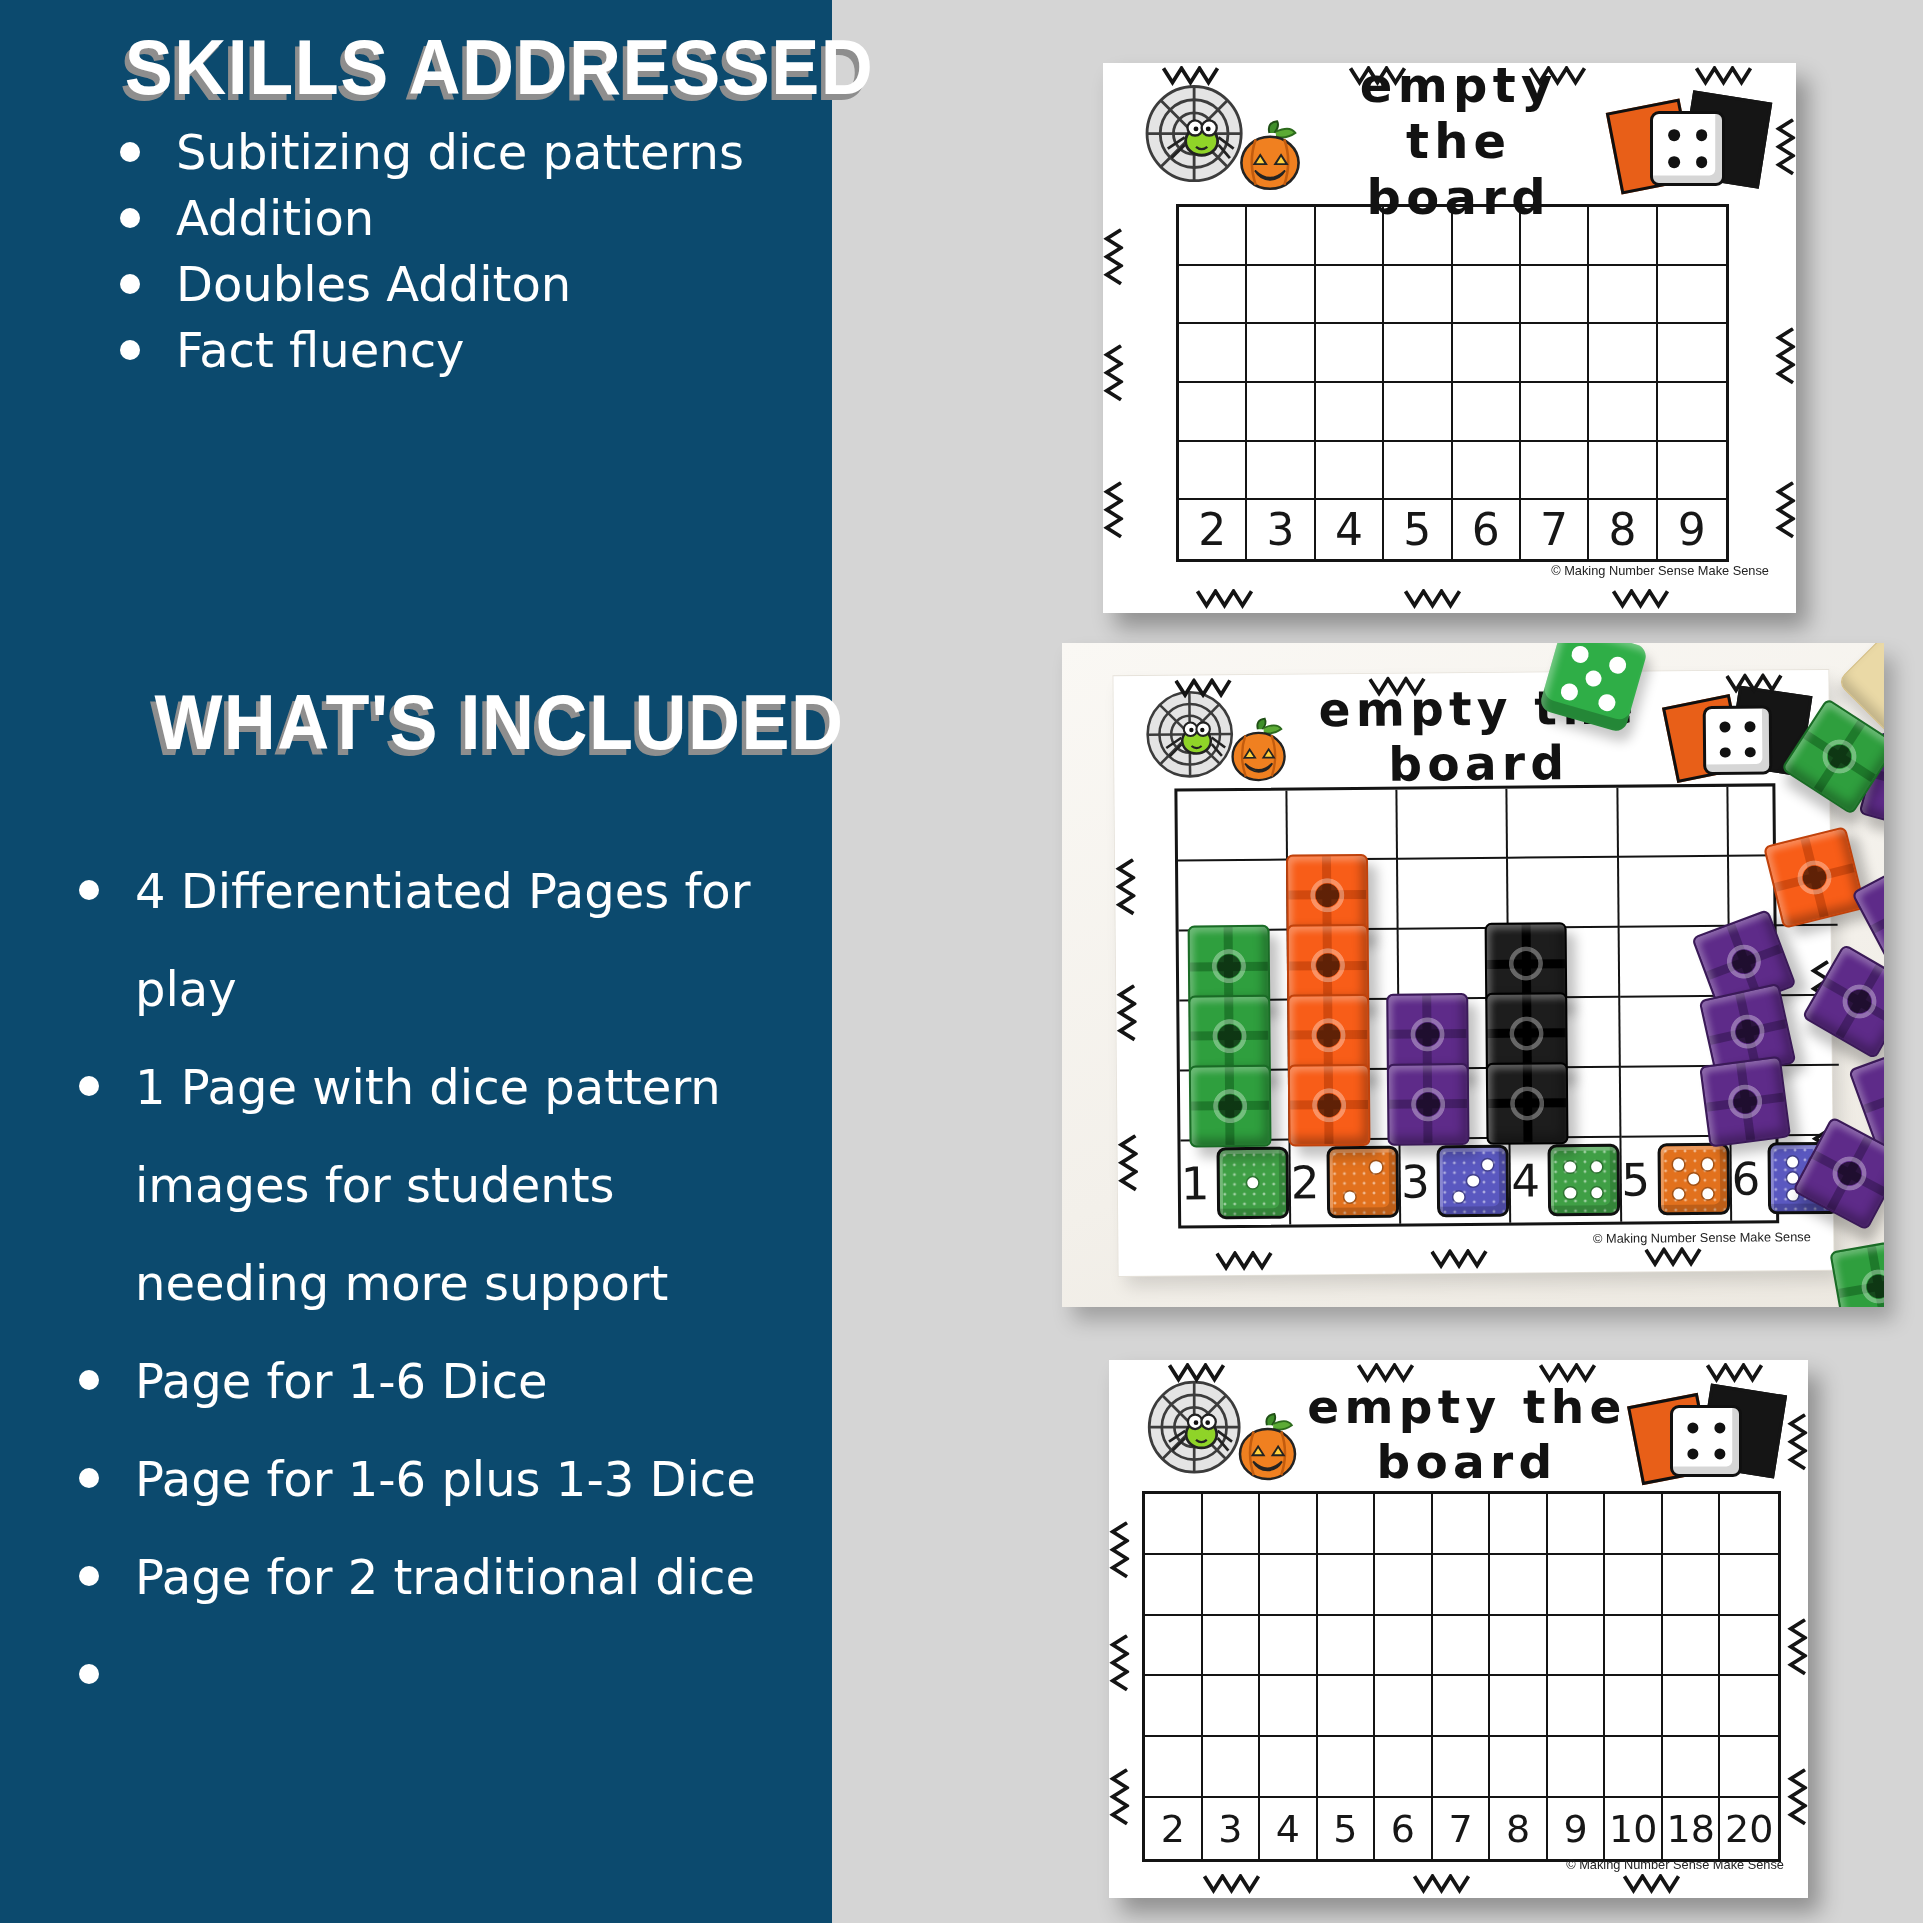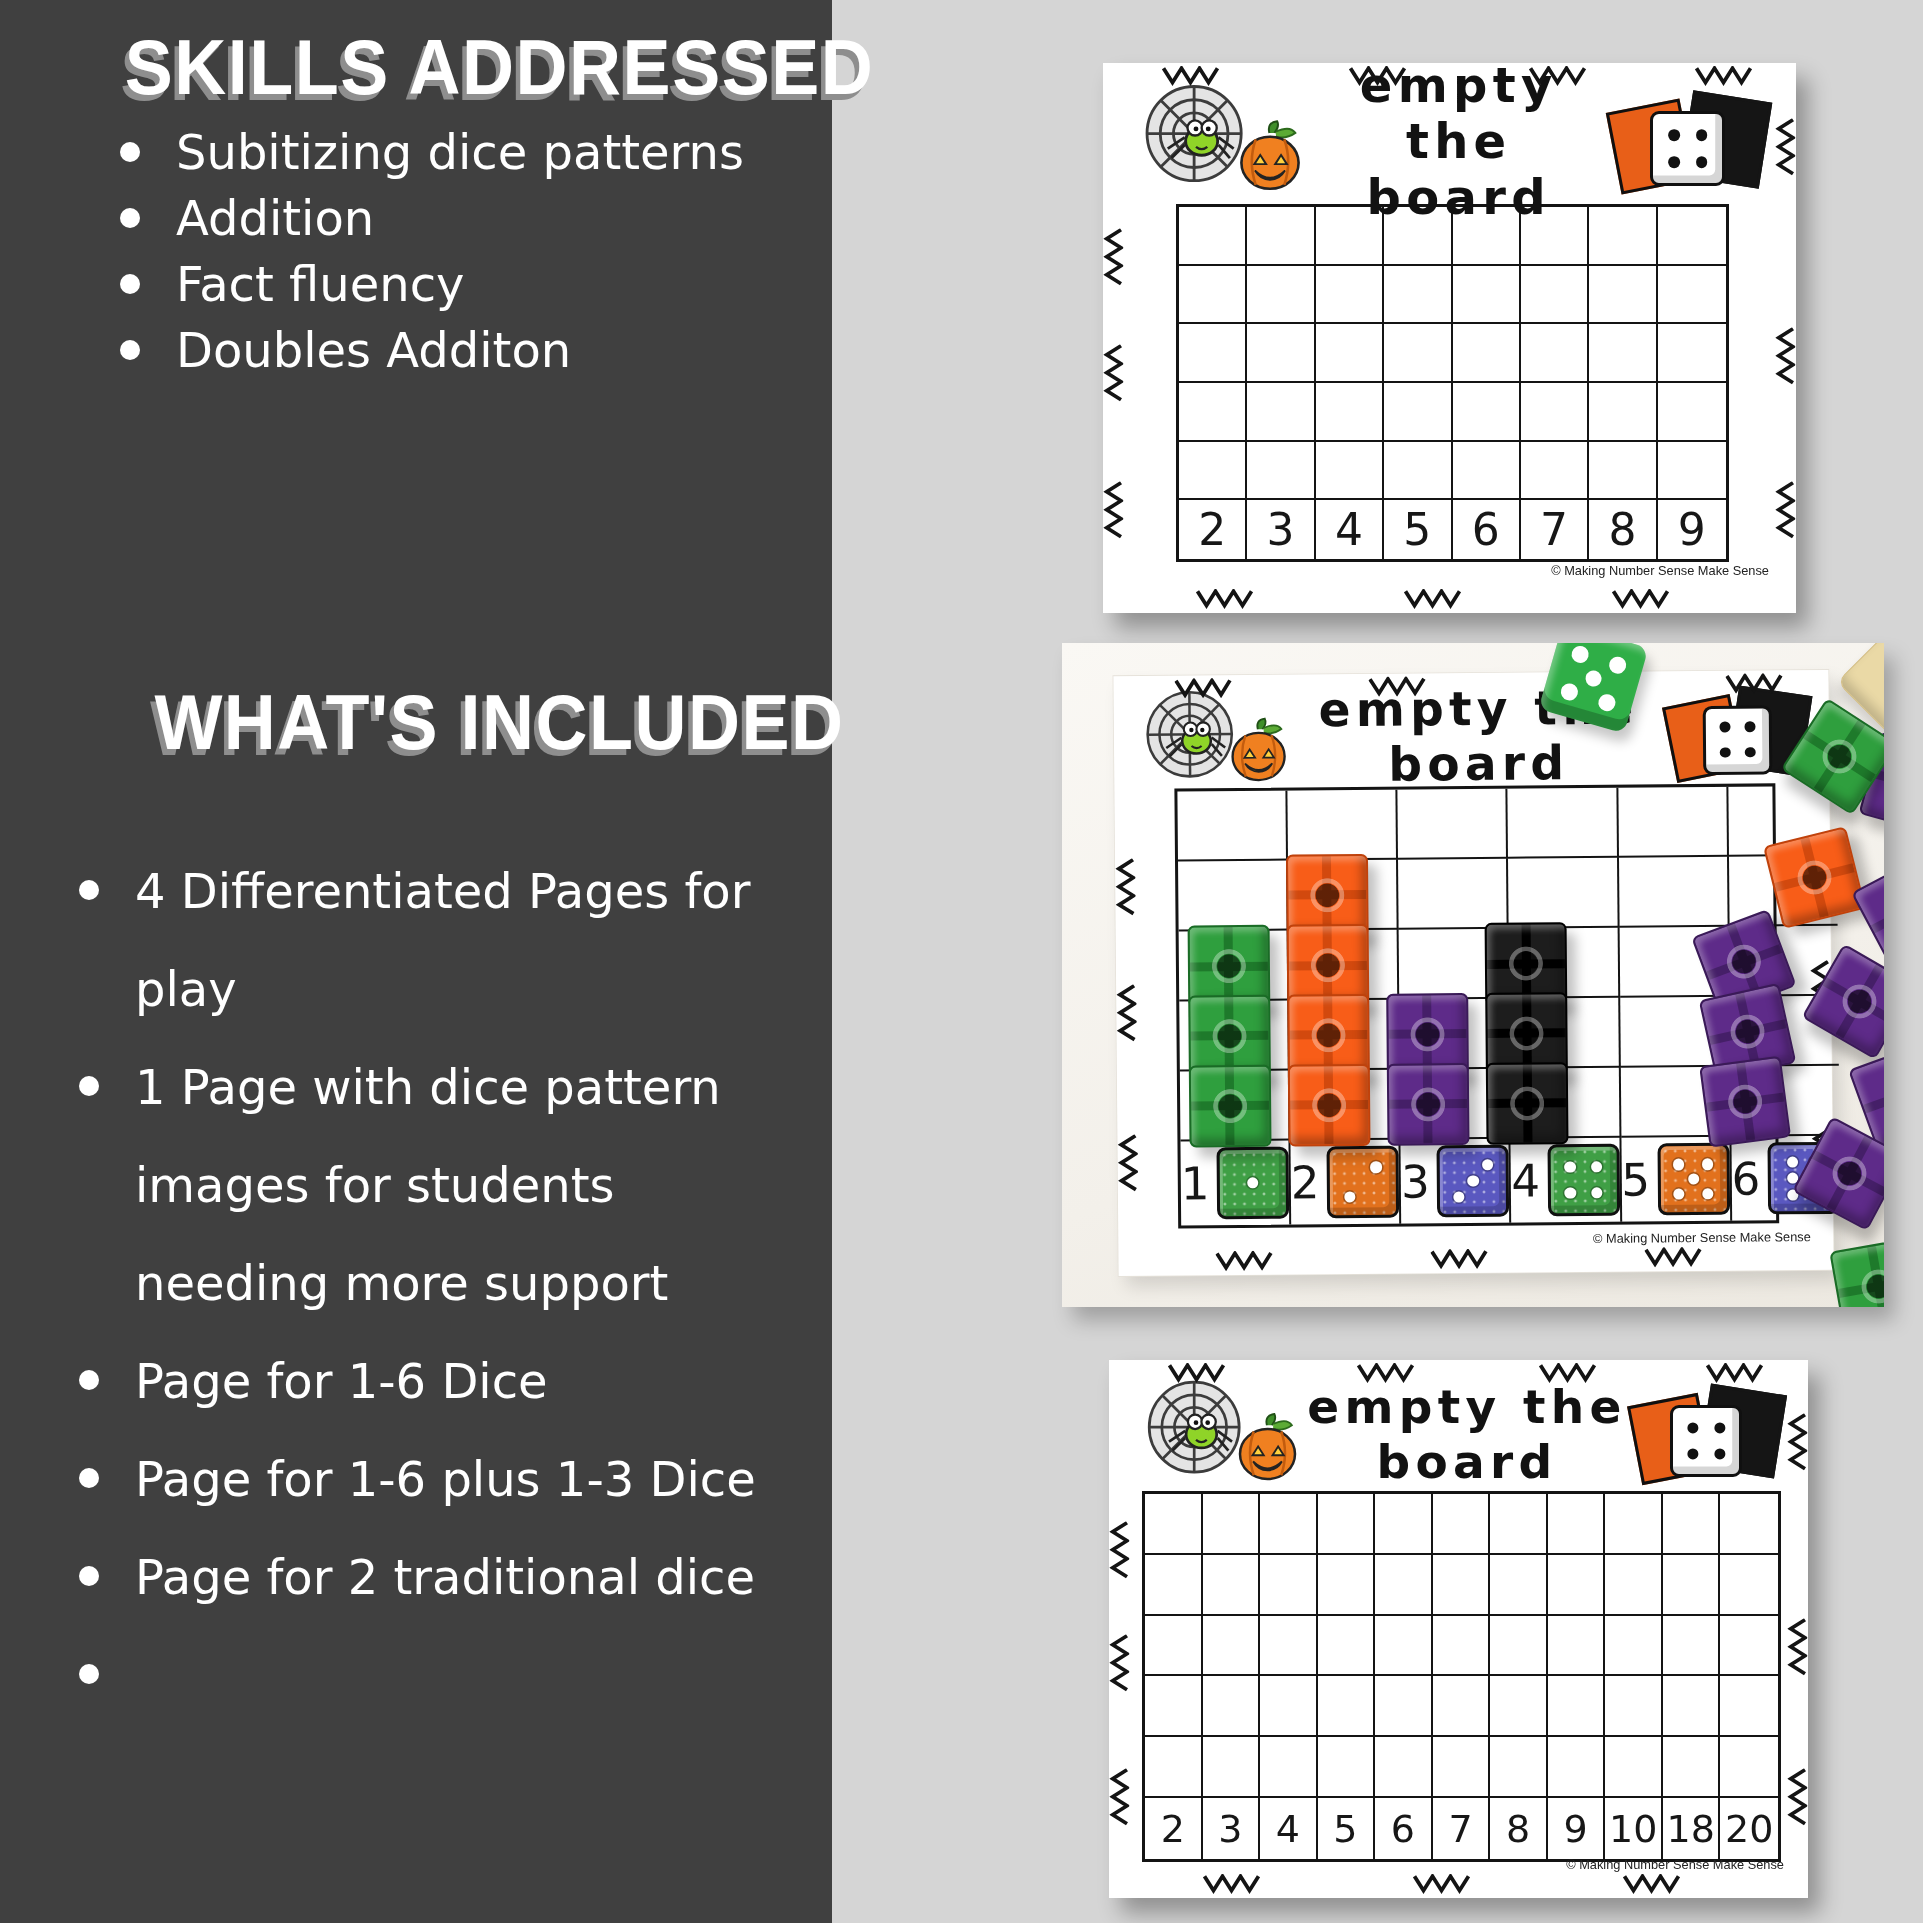--- a/index.html
+++ b/index.html
@@ -1,19 +1,19 @@
 <!DOCTYPE html>
 <html style="font-size:12px"><head>
 <meta charset="utf-8">
 <style>
   html,body{margin:0;padding:0;background:#d5d5d5;}
   .stage{position:relative;width:1924px;height:1924px;background:#d5d5d5;overflow:hidden;
          font-family:"DejaVu Sans",sans-serif;}
   
-  .panel{position:absolute;left:0;top:0;width:832px;height:1924px;background:#404040;}
+  .panel{position:absolute;left:0;top:0;width:832px;height:1924px;background:#0c4a6e;}
   .bighead{position:absolute;left:0;width:999px;text-align:center;color:#fff;
            font-family:"Liberation Sans",sans-serif;font-weight:bold;font-size:72px;
            letter-spacing:1.5px;text-shadow:-4.5px 6px 0 #8e8e8e;transform:scaleY(1.08);}
   #h1{top:25.6px;} #h2{top:681px;}
   .blist{position:absolute;left:0;width:999px;color:#fff;}
   #list1{top:119px;}
   #list2{top:842px;}
   .bitem{display:flex;align-items:flex-start;}
   #list1 .bitem{padding-left:120px;}
   #list2 .bitem{padding-left:79px;}
@@ -91,25 +91,25 @@
         <div class="bitem">
           <span class="dot"></span>
           <span class="btext">Subitizing dice patterns</span>
         </div>
         <div class="bitem">
           <span class="dot"></span>
           <span class="btext">Addition</span>
         </div>
         <div class="bitem">
           <span class="dot"></span>
+          <span class="btext">Doubles Additon</span>
+        </div>
+        <div class="bitem">
+          <span class="dot"></span>
           <span class="btext">Fact fluency</span>
-        </div>
-        <div class="bitem">
-          <span class="dot"></span>
-          <span class="btext">Doubles Additon</span>
         </div>
       </div>
     <div id="h2" class="bighead">WHAT'S INCLUDED</div>
     <div id="list2" class="blist">
         <div class="bitem">
           <span class="dot"></span>
           <span class="btext">4 Differentiated Pages for
 play</span>
         </div>
         <div class="bitem">

